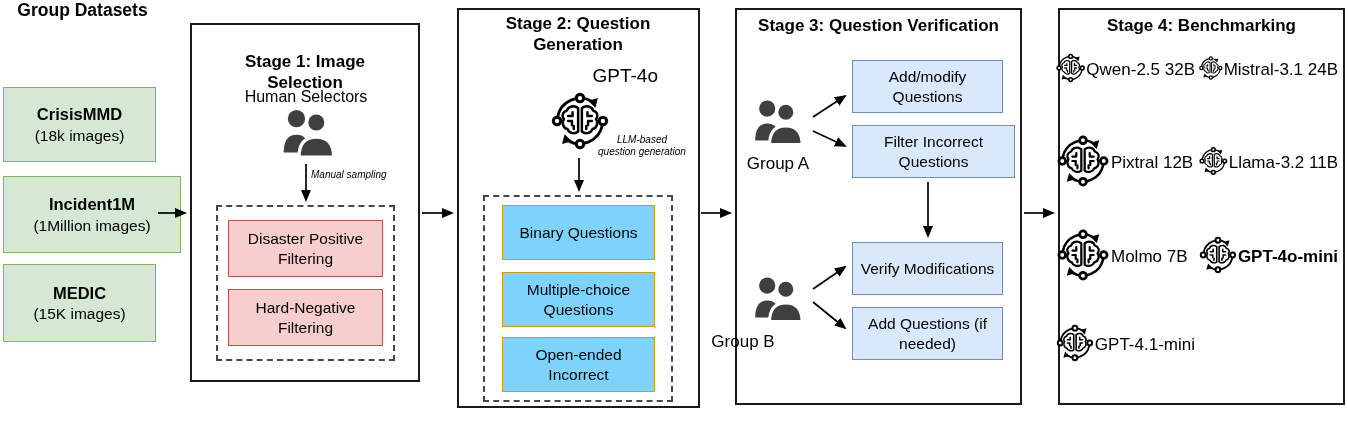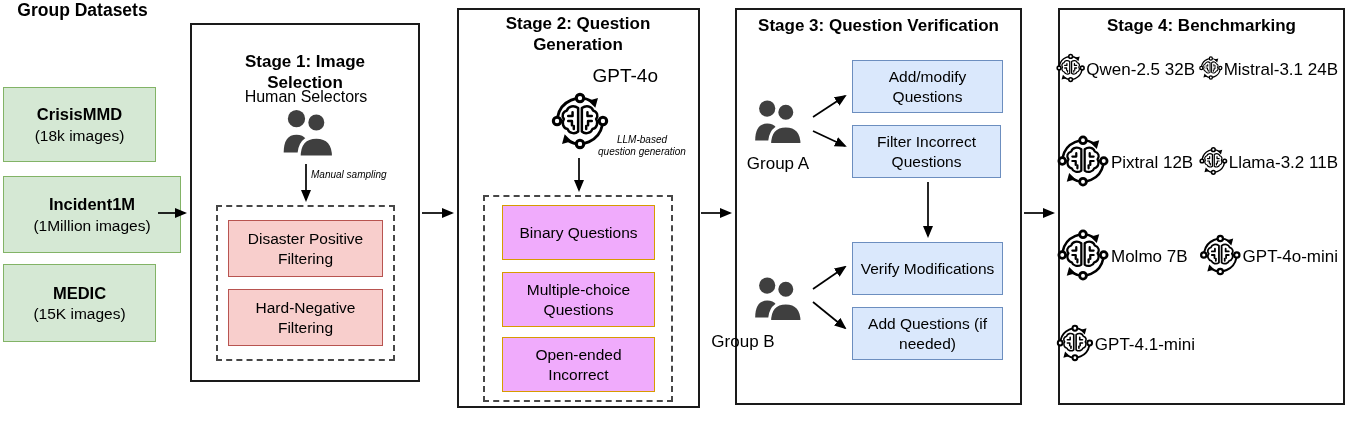--- a/index.html
+++ b/index.html
@@ -8,21 +8,21 @@
     font-family:"Liberation Sans", sans-serif; color:#000; overflow:hidden;
   }
   .abs{position:absolute;}
   .panel{position:absolute; border:2px solid #1a1a1a; background:#ffffff; box-sizing:border-box;}
   .dashedbox{position:absolute; border:2px dashed #474747; box-sizing:border-box; background:transparent;}
   .stage-title{position:absolute; font-weight:700; font-size:17px; line-height:1.22; text-align:center;}
   .cbox{position:absolute; box-sizing:border-box; display:flex; align-items:center; justify-content:center;
         text-align:center; font-size:15.5px; line-height:1.25; padding:2px 6px;}
   .green{background:#d5e8d4; border:1.5px solid #82b366;}
   .red{background:#f8cecc; border:1.5px solid #b85450;}
-  .orange{background:#f0abfc; border:1.5px solid #d79b00;}
+  .orange{background:#7dd3fc; border:1.5px solid #d79b00;}
   .blue{background:#dae8fc; border:1.5px solid #6c8ebf;}
   .ds-box{flex-direction:column;}
   .ds-name{font-weight:700; font-size:16.5px;}
   .ds-size{font-size:15.5px; margin-top:1px;}
   .plain-label{position:absolute; text-align:center; font-size:16px;}
   .italic-note{position:absolute; font-style:italic; font-size:10px; line-height:1.15;}
   .model-item{position:absolute; width:140px; display:flex; flex-direction:row; align-items:center;}
   .model-item svg{width:56px; height:56px;}
   .model-name{font-size:17px; white-space:nowrap; margin-top:4px;}
   .gpt4o-label{position:absolute; font-size:19px; text-align:right;}
@@ -113,21 +113,21 @@
       <use href="#def-people"></use>
     </svg>
   <div class="group-label" style="left:733px;top:154px;width:90px;">Group A</div>
 
   <svg class="abs" style="left:748px;top:273px;" width="60" height="54" viewBox="0 0 100 90">
       <use href="#def-people"></use>
     </svg>
   <div class="group-label" style="left:698px;top:332px;width:90px;">Group B</div>
 
   <div class="cbox blue" style="left:852px;top:60px;width:151px;height:53px;">Add/modify Questions</div>
-  <div class="cbox blue" style="left:852px;top:125px;width:149px;height:53px;">Filter Incorrect Questions</div>
+  <div class="cbox blue" style="left:852px;top:125px;width:163px;height:53px;">Filter Incorrect Questions</div>
   <div class="cbox blue" style="left:852px;top:242px;width:151px;height:53px;">Verify Modifications</div>
   <div class="cbox blue" style="left:852px;top:307px;width:151px;height:53px;">Add Questions (if needed)</div>
 
   <div class="panel" style="left:1058px;top:8px;width:287px;height:397px;"></div>
   <div class="stage-title" style="left:1058px;top:16px;width:287px;">Stage 4: Benchmarking</div>
 
   <div class="model-item" style="left:1055px;top:40px;">
     <svg viewBox="0 0 100 100">
         <use href="#def-brain"></use>
       </svg>
@@ -150,21 +150,21 @@
         <use href="#def-brain"></use>
       </svg>
     <span class="model-name">Llama-3.2 11B</span>
   </div>
   <div class="model-item" style="left:1055px;top:227px;">
     <svg viewBox="0 0 100 100">
         <use href="#def-brain"></use>
       </svg>
     <span class="model-name">Molmo 7B</span>
   </div>
-  <div class="model-item" style="left:1198px;top:227px;">
+  <div class="model-item" style="left:1198px;top:227px;font-weight:bold;">
     <svg viewBox="0 0 100 100">
         <use href="#def-brain"></use>
       </svg>
     <span class="model-name">GPT-4o-mini</span>
   </div>
   <div class="model-item" style="left:1055px;top:315px;">
     <svg viewBox="0 0 100 100">
         <use href="#def-brain"></use>
       </svg>
     <span class="model-name">GPT-4.1-mini</span>

